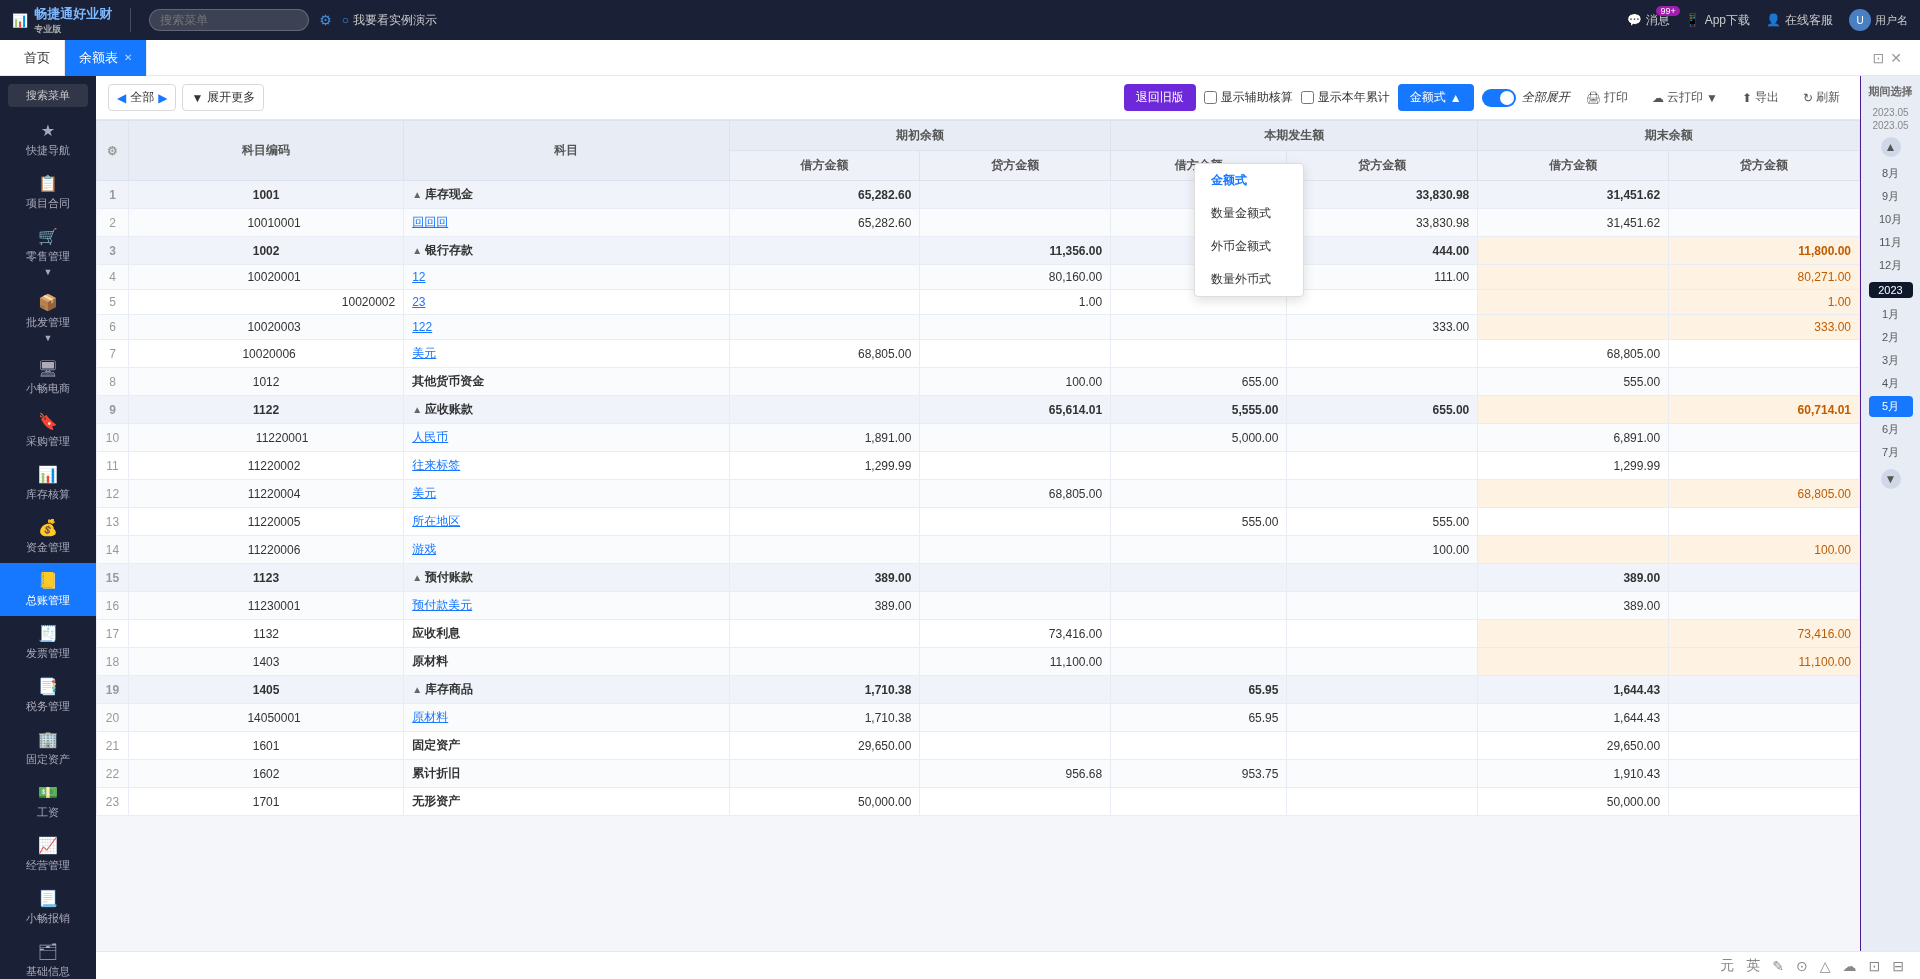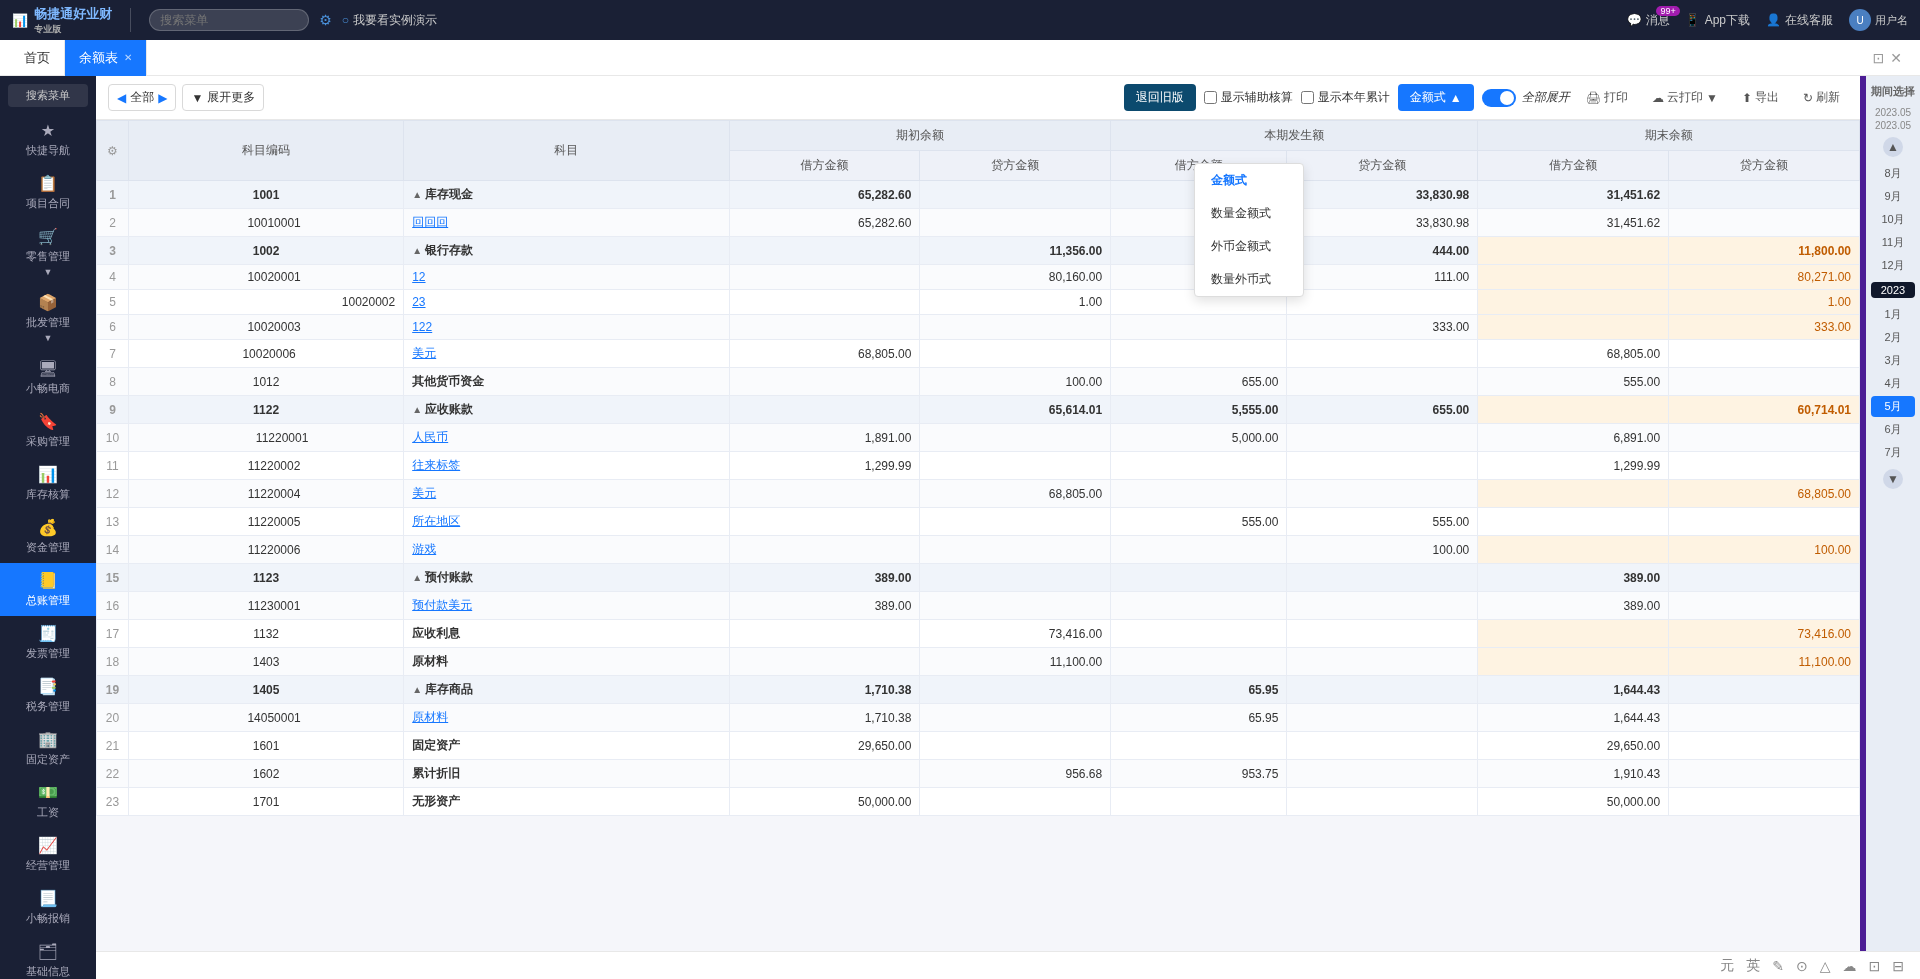--- a/index.html
+++ b/index.html
@@ -37,50 +37,50 @@
     
     .content { flex: 1; display: flex; flex-direction: column; background: #f5f6fa; overflow: hidden; position: relative; }
 
     
     .toolbar { display: flex; align-items: center; background: #fff; padding: 8px 12px; border-bottom: 1px solid #e8e8e8; gap: 8px; flex-shrink: 0; }
     .toolbar-left { display: flex; align-items: center; gap: 6px; }
     .breadcrumb-btn { display: flex; align-items: center; gap: 4px; background: #fff; border: 1px solid #d9d9d9; border-radius: 4px; padding: 4px 8px; cursor: pointer; font-size: 12px; }
     .expand-btn { display: flex; align-items: center; gap: 4px; border: 1px solid #d9d9d9; border-radius: 4px; padding: 4px 8px; cursor: pointer; font-size: 12px; background: #fff; }
     .toolbar-center { flex: 1; }
     .toolbar-right { display: flex; align-items: center; gap: 8px; }
-    .btn-back { background: #0c4a6e; color: #fff; border: none; border-radius: 4px; padding: 5px 12px; cursor: pointer; font-size: 12px; }
+    .btn-back { background: #6d28d9; color: #fff; border: none; border-radius: 4px; padding: 5px 12px; cursor: pointer; font-size: 12px; }
     .checkbox-group { display: flex; align-items: center; gap: 4px; font-size: 12px; }
     .checkbox-group input { cursor: pointer; }
     .btn-amount { background: #1677ff; color: #fff; border: none; border-radius: 4px; padding: 5px 12px; cursor: pointer; font-size: 12px; display: flex; align-items: center; gap: 4px; }
     .toggle-switch { display: flex; align-items: center; gap: 6px; font-size: 12px; font-style: italic; }
     .switch { width: 34px; height: 18px; background: #1677ff; border-radius: 9px; position: relative; cursor: pointer; }
     .switch::after { content: ''; position: absolute; width: 14px; height: 14px; background: #fff; border-radius: 50%; top: 2px; right: 2px; }
     .btn-icon { display: flex; align-items: center; gap: 3px; border: none; background: none; cursor: pointer; font-size: 12px; color: #555; padding: 4px 8px; }
 
     
     .table-wrapper { flex: 1; overflow: auto; padding: 0; }
     table { width: 100%; border-collapse: collapse; font-size: 12px; }
     thead tr { background: #e8edf5; }
-    thead th { padding: 6px 8px; border: 1px solid #dde3ee; font-weight: 400; color: #555; text-align: center; white-space: nowrap; }
+    thead th { padding: 6px 8px; border: 1px solid #dde3ee; font-weight: 700; color: #555; text-align: center; white-space: nowrap; }
     thead th.sub-header { background: #eef1f8; }
     tbody tr { background: #fff; }
     tbody tr:nth-child(even) { background: #fafbfd; }
     tbody td { padding: 5px 8px; border: 1px solid #e8ecf4; text-align: center; white-space: nowrap; }
     tbody td.text-left { text-align: left; }
     tbody td.number { text-align: right; }
     tbody td.highlight { background: #fef3e2; color: #c05c00; text-align: right; }
     .row-num { color: #999; }
     .account-code { color: #333; }
     .account-name { color: #1677ff; text-decoration: underline; cursor: pointer; }
     .account-name-bold { font-weight: bold; color: #333; }
     .settings-icon { color: #999; cursor: pointer; }
     .group-header { background: #f0f4fa !important; font-weight: bold; }
 
     
-    .right-panel { width: 60px; background: #e8edf5; border-left: 6px solid #4c1d95; display: flex; flex-direction: column; align-items: center; padding: 8px 4px; gap: 2px; flex-shrink: 0; font-size: 11px; }
+    .right-panel { width: 60px; background: #e8edf5; border-left: 1px solid #4c1d95; display: flex; flex-direction: column; align-items: center; padding: 8px 4px; gap: 2px; flex-shrink: 0; font-size: 11px; }
     .right-panel-title { color: #666; font-size: 11px; writing-mode: horizontal-tb; margin-bottom: 6px; font-weight: bold; }
     .month-item { width: 44px; display: flex; align-items: center; justify-content: center; padding: 3px 4px; cursor: pointer; border-radius: 4px; color: #555; font-size: 11px; }
     .month-item.active { background: #1677ff; color: #fff; border-radius: 4px; }
     .nav-arrow { background: #d0d8e8; border: none; cursor: pointer; border-radius: 50%; width: 20px; height: 20px; display: flex; align-items: center; justify-content: center; font-size: 12px; color: #555; }
 
     
     .dropdown-menu { position: absolute; background: #fff; border: 1px solid #ddd; border-radius: 4px; box-shadow: 0 4px 12px rgba(0,0,0,0.12); z-index: 100; min-width: 110px; }
     .dropdown-item { padding: 8px 16px; cursor: pointer; font-size: 12px; color: #333; }
     .dropdown-item.active { color: #1677ff; font-weight: bold; }
 

